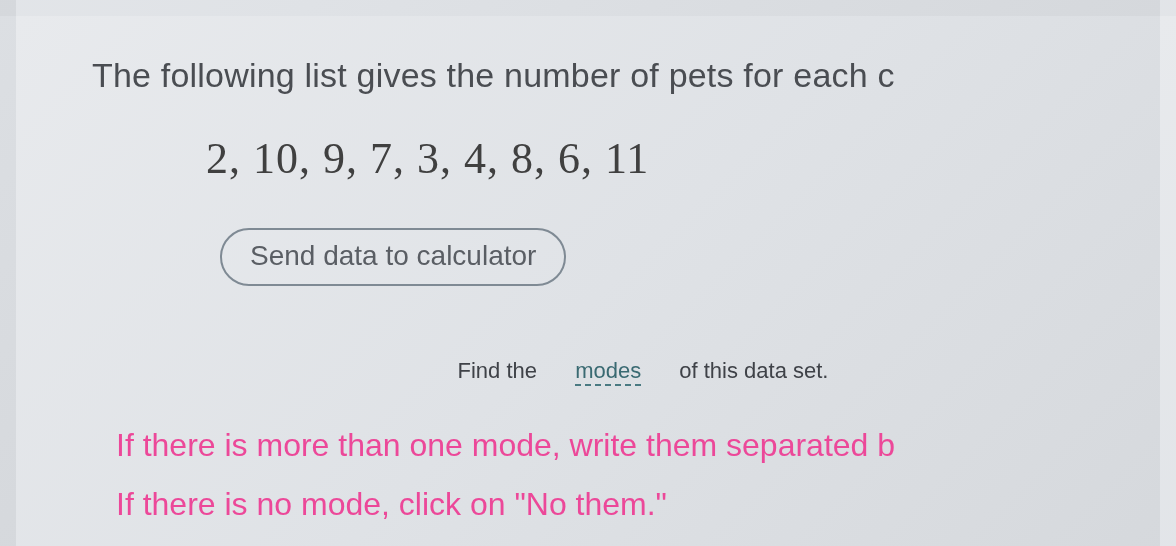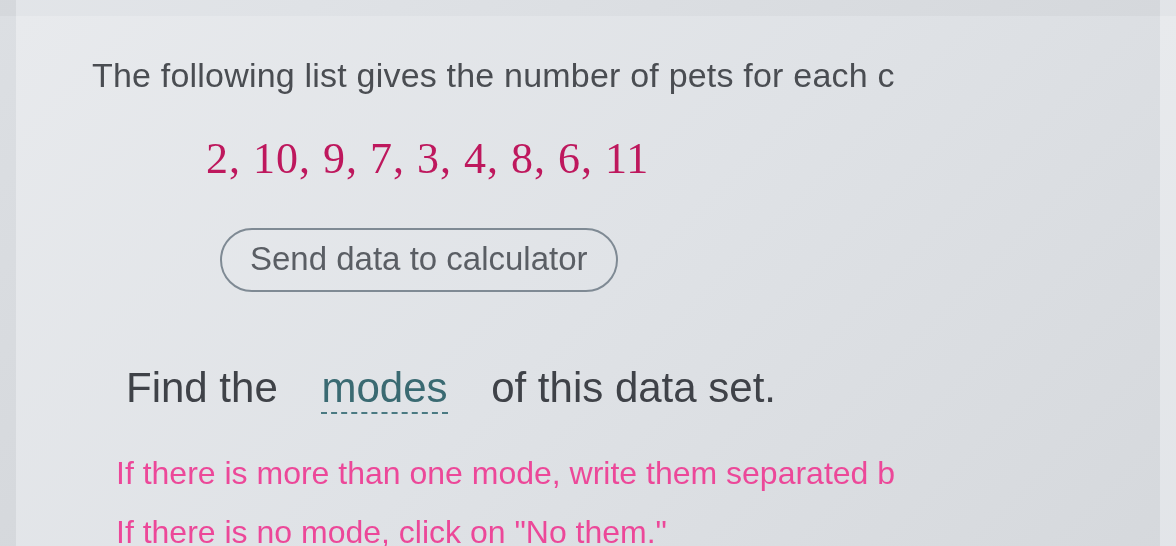--- a/index.html
+++ b/index.html
@@ -23,45 +23,46 @@
     .intro {
       font-size: 34px;
       color: #4a4d52;
       margin-bottom: 38px;
       white-space: nowrap;
       letter-spacing: 0.2px;
     }
     .data-row {
       font-family: "Times New Roman", Times, serif;
       font-size: 44px;
-      color: #be185d;
+      color: #404040;
       margin-left: 130px;
       margin-bottom: 28px;
       letter-spacing: 1px;
     }
     .pill-wrap {
       margin-left: 128px;
       margin-bottom: 56px;
     }
     .pill {
       display: inline-block;
       border: 2px solid #7f8a94;
       border-radius: 40px;
       padding: 10px 28px 12px 28px;
-      font-size: 33px;
+      font-size: 28px;
       color: #5a5e64;
       background: rgba(255,255,255,0.05);
       cursor: pointer;
       user-select: none;
     }
     .find-line {
-      font-size: 42px;
+      font-size: 22px;
       color: #3f4248;
       margin-left: 34px;
       margin-bottom: 40px;
+      text-align: center;
     }
     .modes-link {
       color: #3a6a72;
       border-bottom: 2px dashed #4a7a82;
       padding-bottom: 1px;
       cursor: pointer;
     }
     .hint {
       margin-left: 24px;
       font-size: 32px;

